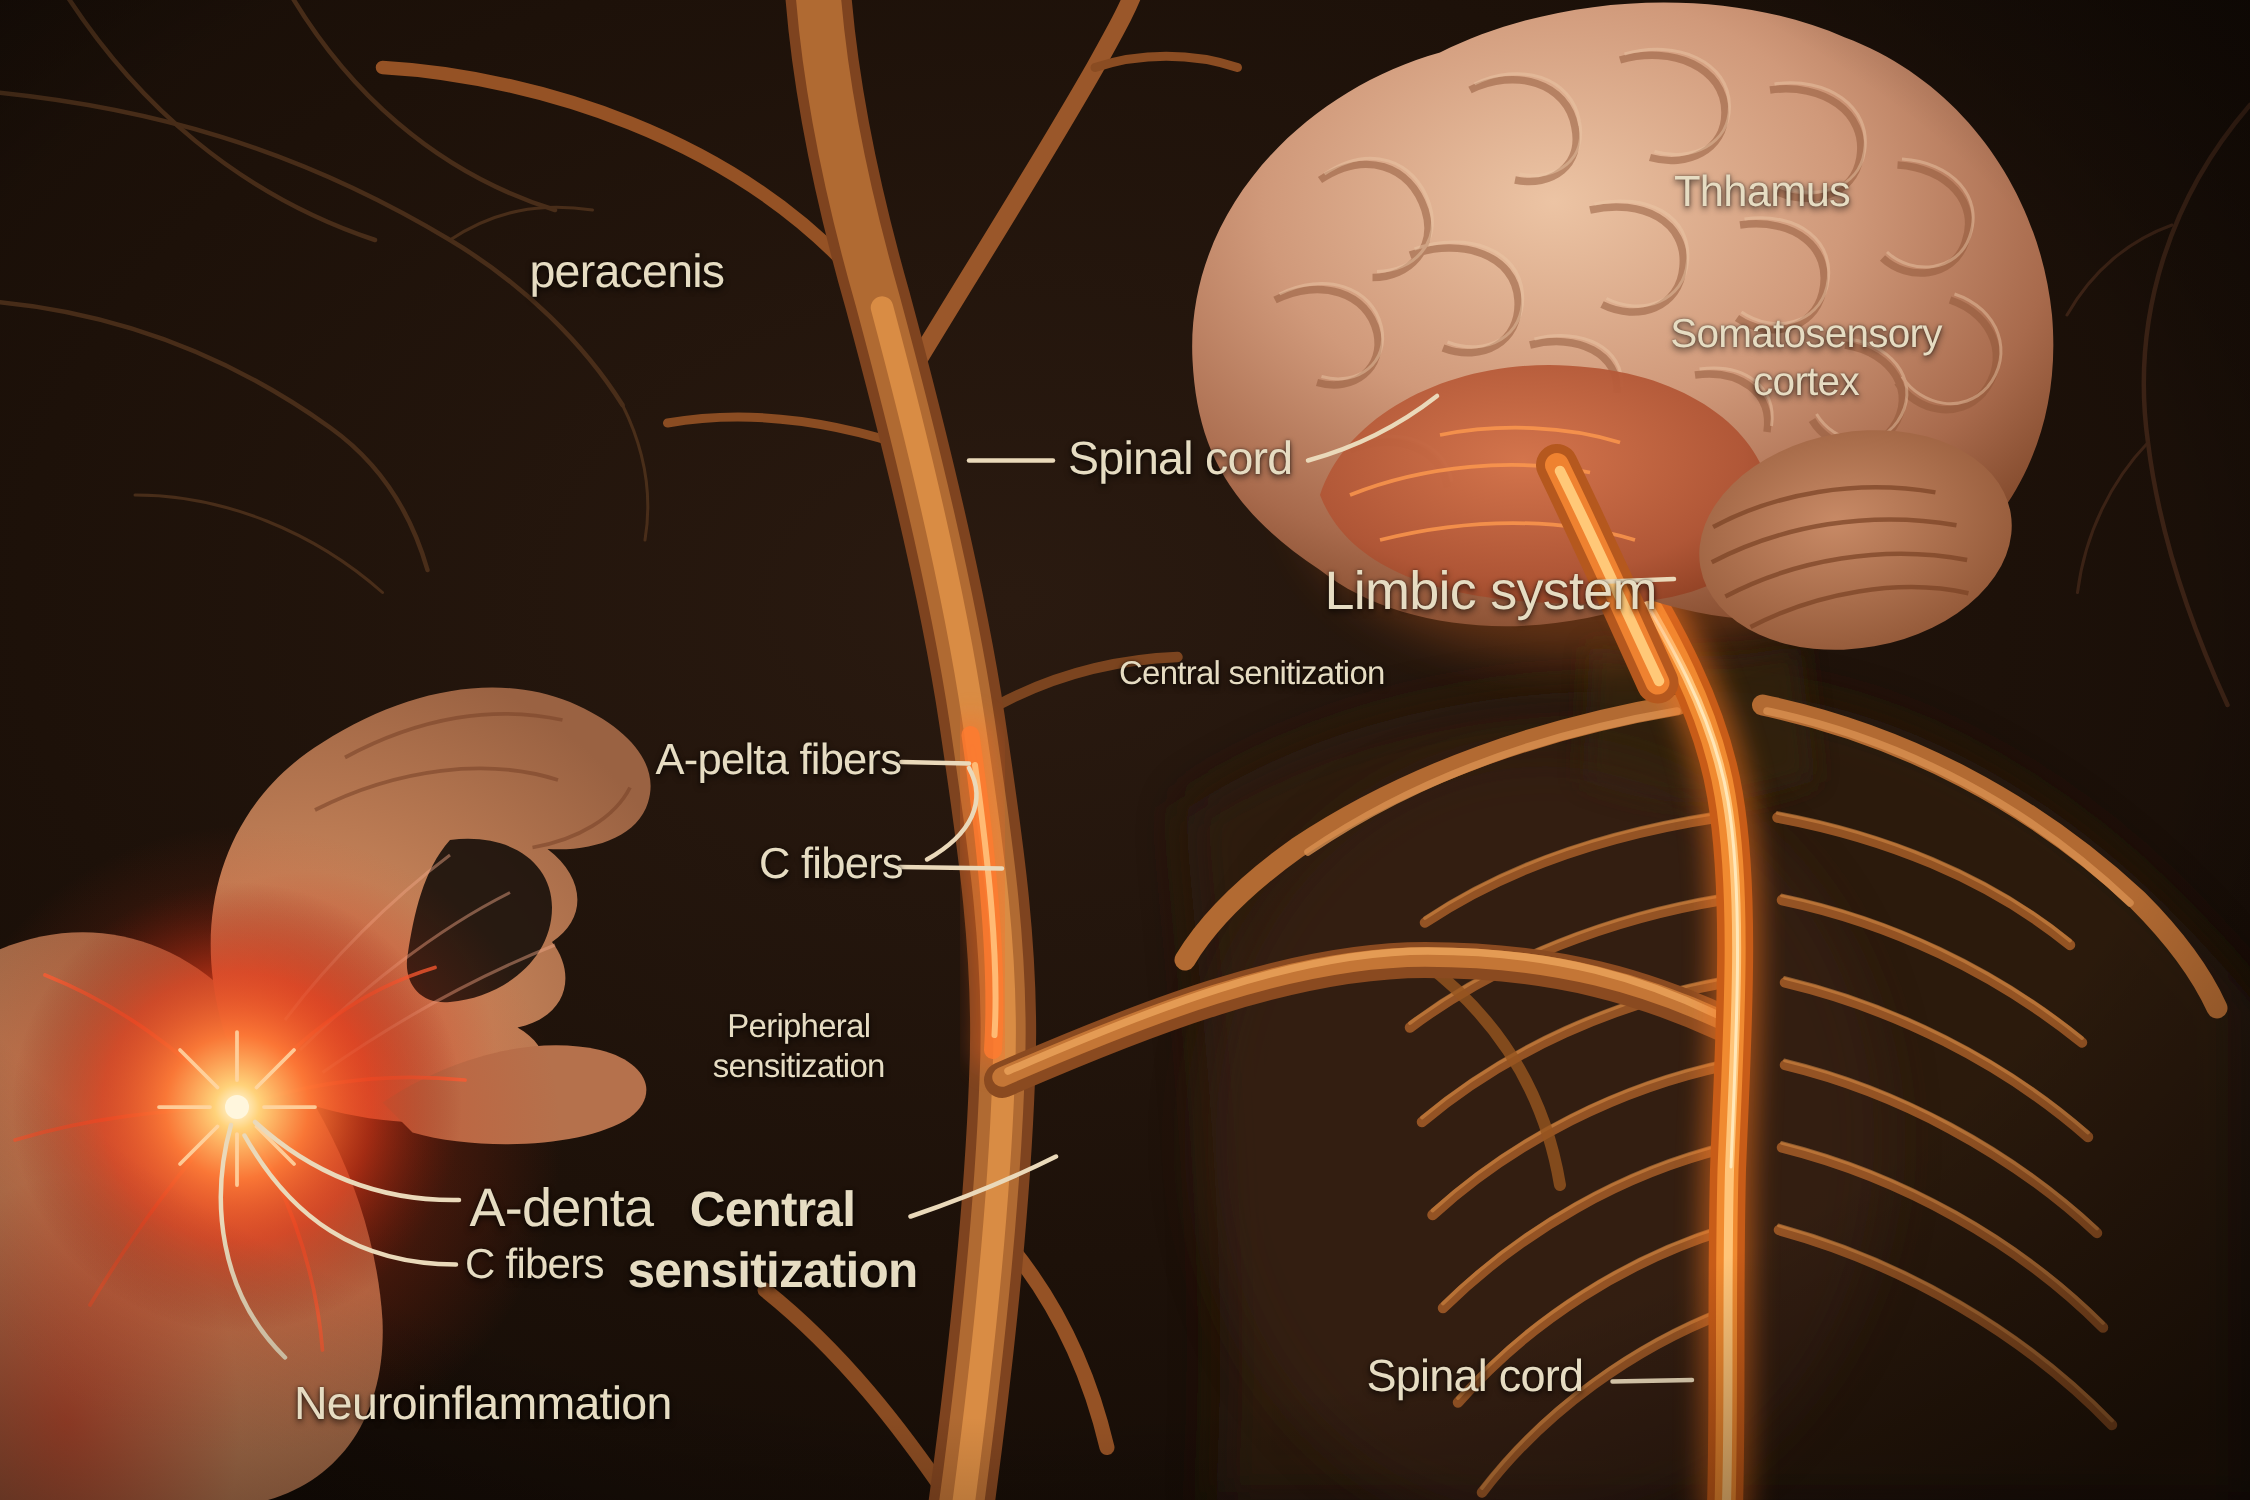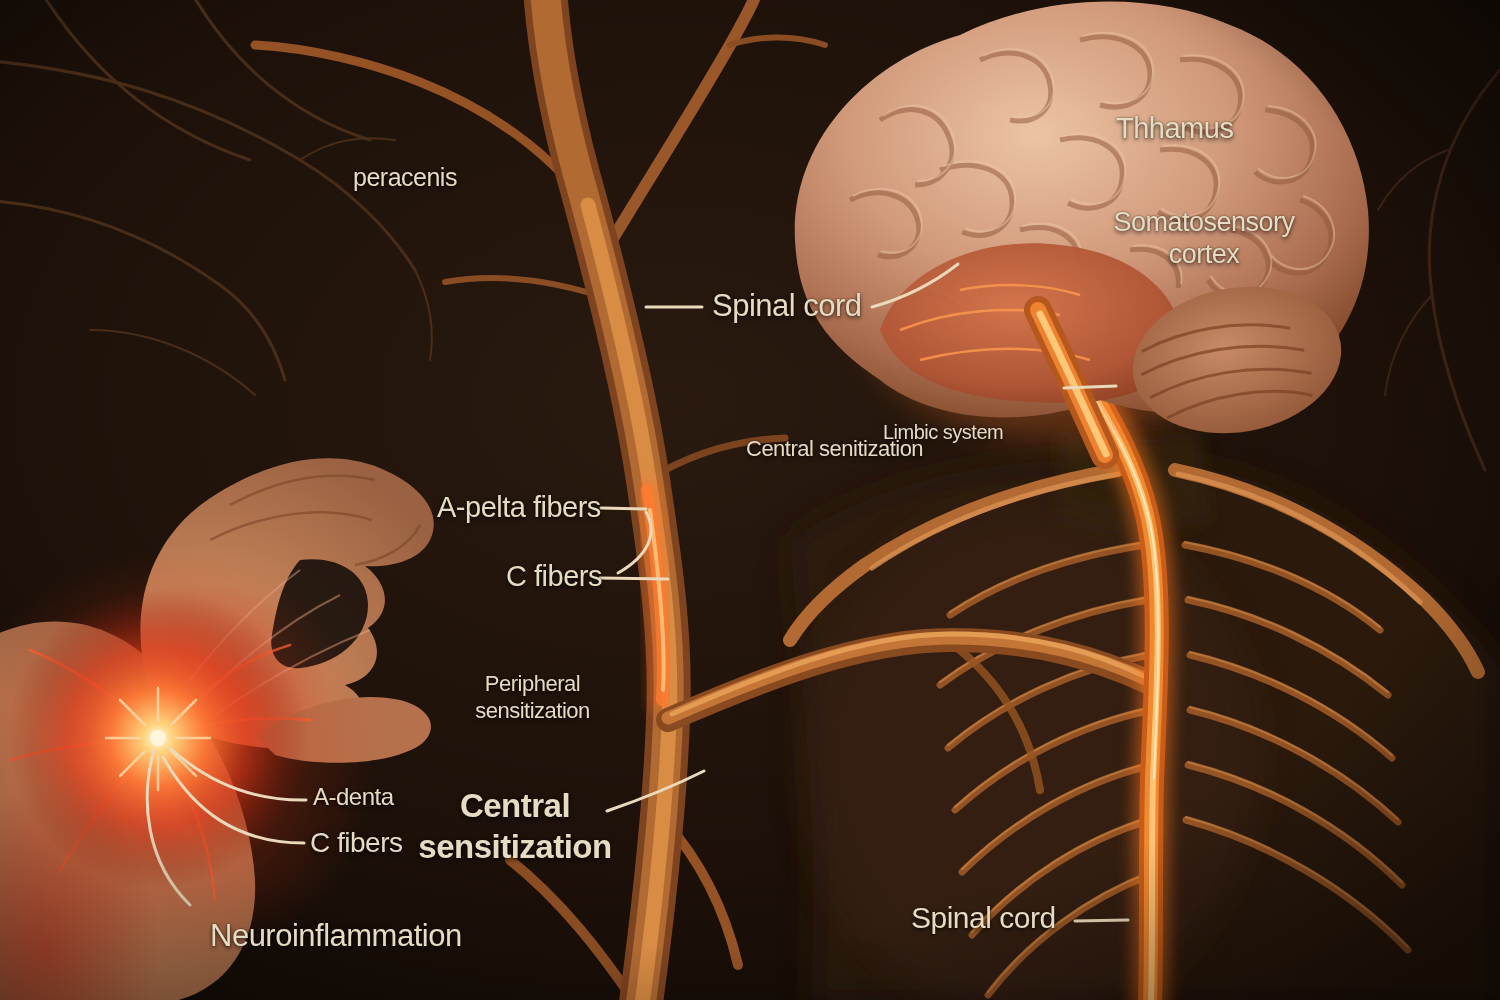--- a/index.html
+++ b/index.html
@@ -14,34 +14,34 @@
     font-family:"Liberation Sans",sans-serif;
   }
   #painting{position:absolute;left:0;top:0;}
   .lbl{
     position:absolute;color:var(--label-text);
     white-space:pre-line;line-height:1.2;
     text-shadow:0 2px 4px rgba(0,0,0,.65), 0 0 2px rgba(0,0,0,.5);
     letter-spacing:-0.5px;
   }
   .c{text-align:center;}
-  #lbl-peracenis{left:353px;top:162px;font-size:25px;}
+  #lbl-peracenis{left:353px;top:162px;font-size:31px;}
   #lbl-thalamus{left:1116px;top:111px;font-size:29px;}
   #lbl-somatosensory{left:1082px;top:207px;width:244px;font-size:27px;line-height:1.18;}
   #lbl-spinal-top{left:712px;top:287px;font-size:31px;}
-  #lbl-limbic{left:883px;top:372px;font-size:20px;margin-top:48px;}
+  #lbl-limbic{left:883px;top:372px;font-size:36px;}
   #lbl-central-sen{left:746px;top:436px;font-size:22px;}
   #lbl-nociceptors{left:369px;top:420px;font-size:31px;}
   #lbl-a-delta{left:437px;top:490px;font-size:29px;text-align:right;}
   #lbl-c-fibers-mid{left:506px;top:559px;font-size:29px;}
   #lbl-peripheral{left:420px;top:671px;width:225px;font-size:22px;line-height:1.22;}
   #lbl-central-bold{left:395px;top:786px;width:240px;font-size:33px;font-weight:bold;line-height:1.24;}
-  #lbl-a-denta{left:313px;top:783px;font-size:24px;}
+  #lbl-a-denta{left:313px;top:783px;font-size:36px;}
   #lbl-c-fibers-hand{left:310px;top:826px;font-size:28px;}
-  #lbl-neuro{left:210px;top:917px;font-size:31px;}
+  #lbl-neuro{left:196px;top:917px;font-size:31px;}
   #lbl-spinal-bottom{left:911px;top:900px;font-size:30px;}
   .leaders{stroke:var(--leader-line);}
 </style>
 </head>
 <body>
 
 <div id="stage">
 
   <svg id="painting" width="1500" height="1000" viewBox="0 0 1500 1000">
     <defs>

